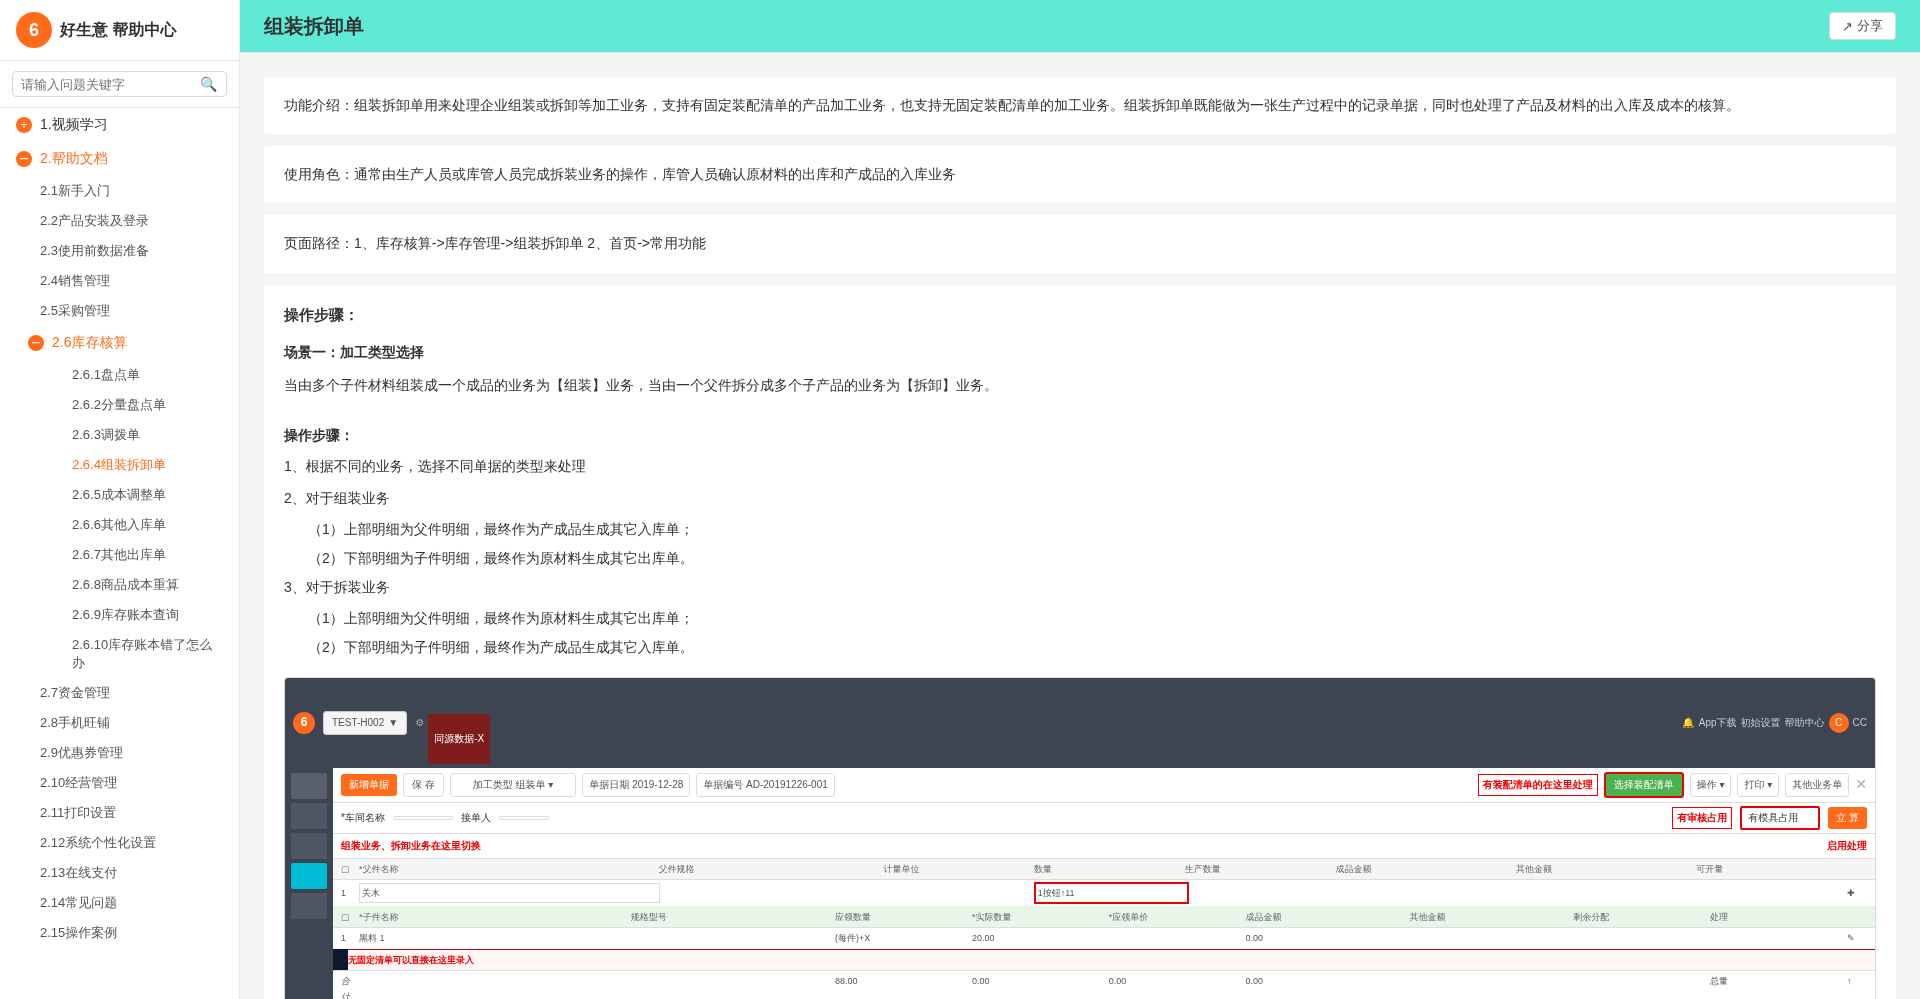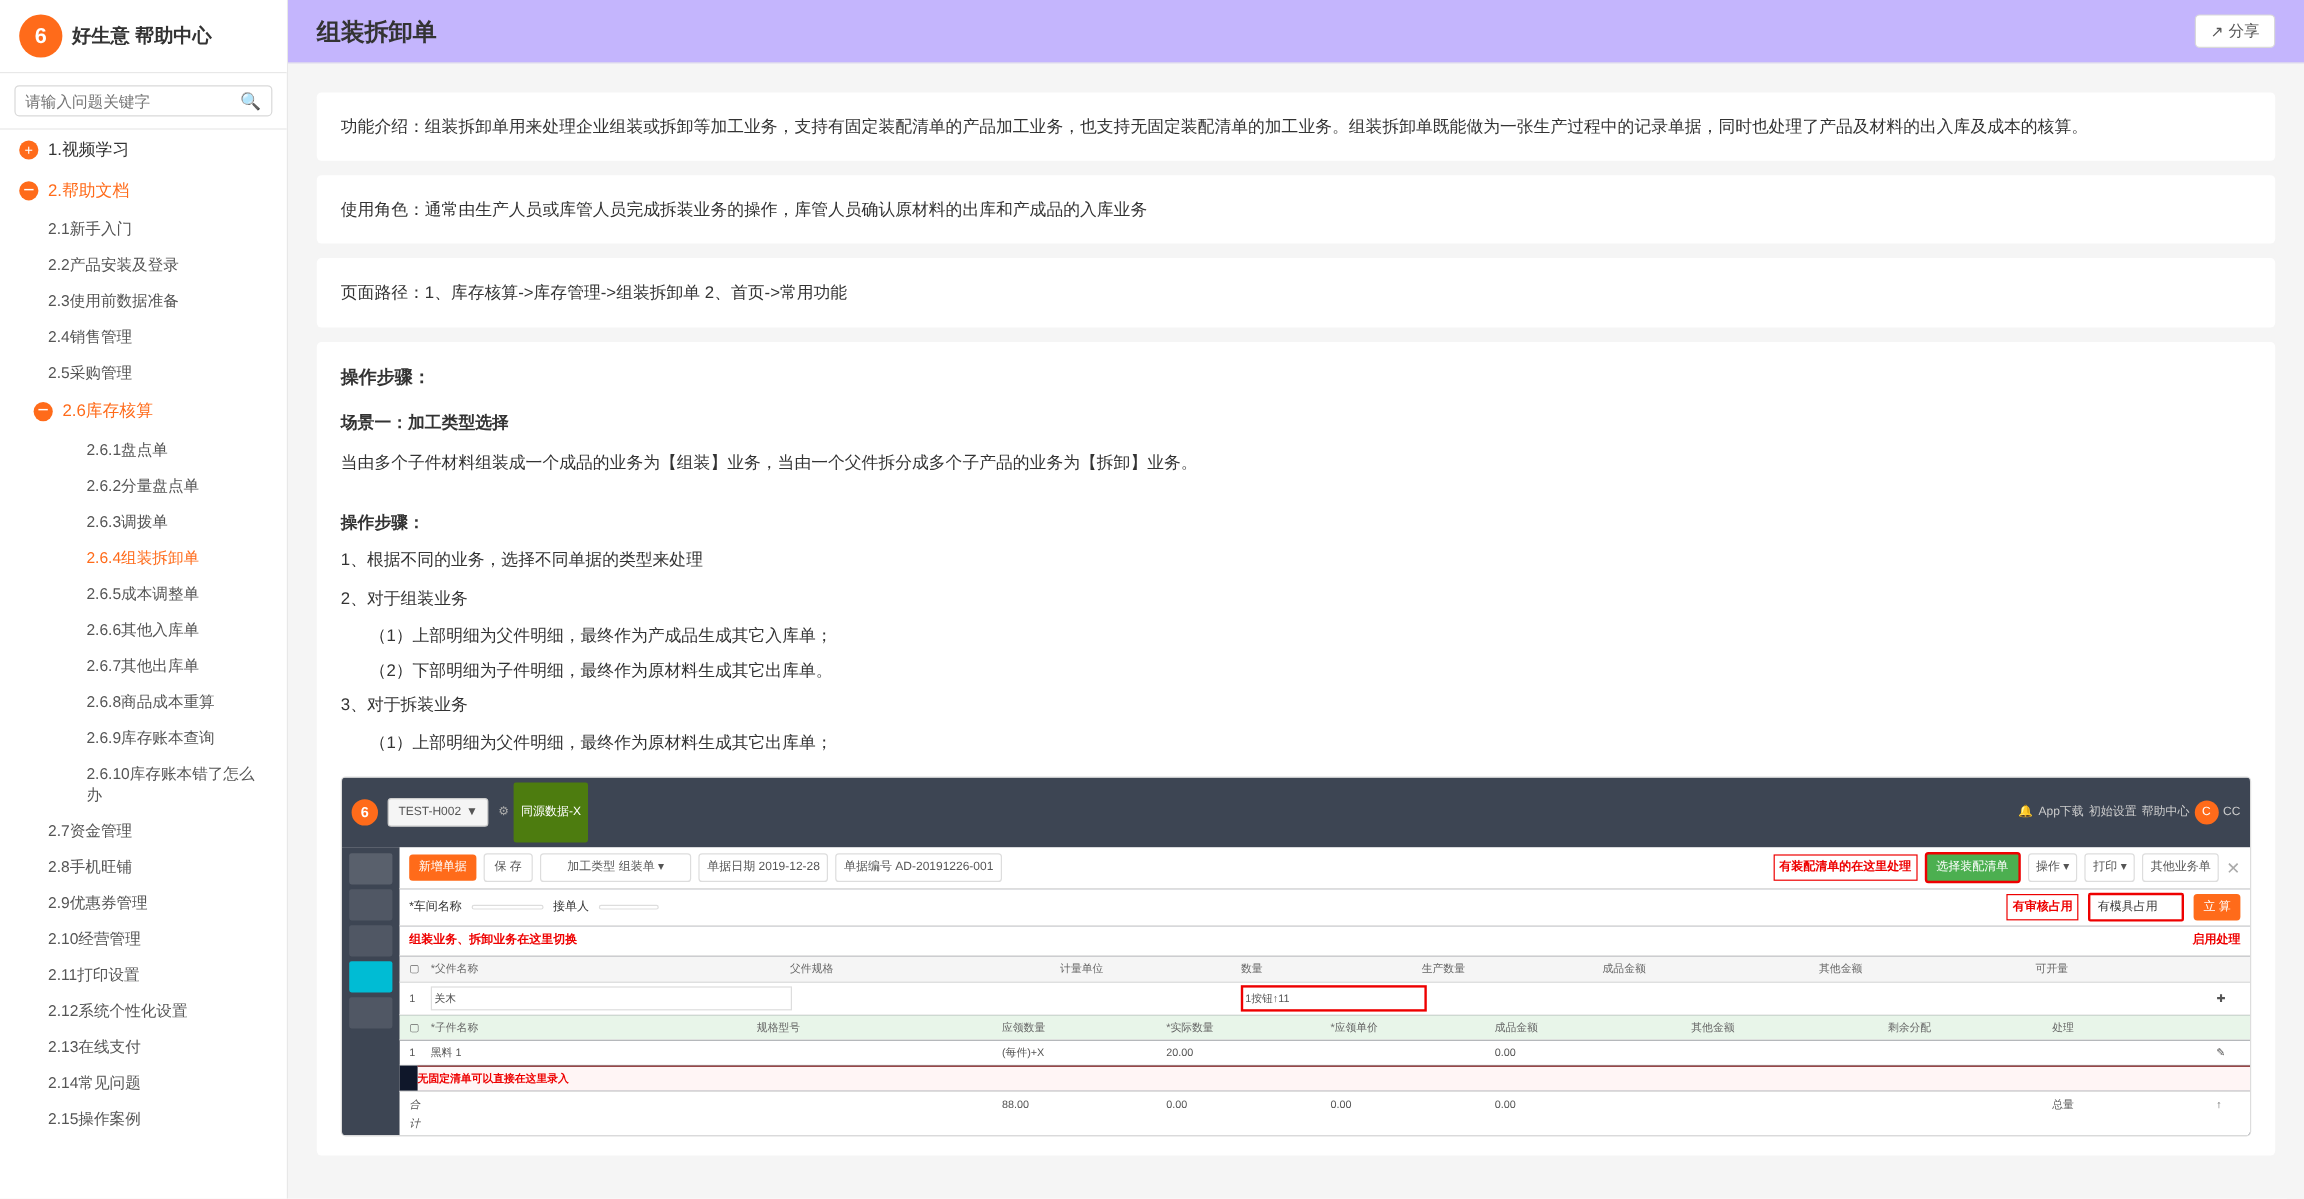--- a/index.html
+++ b/index.html
@@ -111,21 +111,21 @@
       flex: 1;
       display: flex;
       flex-direction: column;
       overflow: hidden;
     }
     #topbar {
       display: flex;
       align-items: center;
       justify-content: space-between;
       padding: 12px 24px;
-      background: #c4b5fd;
+      background: #5eead4;
       border-bottom: 1px solid #e8e8e8;
     }
     #page-title {
       font-size: 20px;
       font-weight: bold;
       color: #333;
     }
     .share-btn {
       display: flex;
       align-items: center;
@@ -282,34 +282,35 @@
       <p>当由多个子件材料组装成一个成品的业务为【组装】业务，当由一个父件拆分成多个子产品的业务为【拆卸】业务。</p>
       <br>
       <div style="font-weight:bold;margin-bottom:6px;">操作步骤：</div>
       
       <p class="step-item">1、根据不同的业务，选择不同单据的类型来处理</p>
       <p class="step-item">2、对于组装业务</p>
       <p class="sub-step">（1）上部明细为父件明细，最终作为产成品生成其它入库单；</p>
       <p class="sub-step">（2）下部明细为子件明细，最终作为原材料生成其它出库单。</p>
       <p class="step-item">3、对于拆装业务</p>
       <p class="sub-step">（1）上部明细为父件明细，最终作为原材料生成其它出库单；</p>
+      <p class="sub-step">（2）下部明细为子件明细，最终作为产成品生成其它入库单。</p>
 
       
       <div class="screenshot-container" style="margin-top:16px; position:relative;">
         <div class="full-screenshot">
 
           <div style="background:#3d4553; display:flex; align-items:center; padding:4px 8px; gap:8px;">
             <div class="fake-app-logo">6</div>
             <div style="display:flex; align-items:center; background:#f5f5f5; border:1px solid #ccc; border-radius:3px; padding:2px 8px; font-size:10px; color:#555; flex:0 0 auto; gap:4px;">
               <span>TEST-H002</span>
               <span>▼</span>
             </div>
             <div style="display:flex; gap:4px; align-items:center; font-size:10px;">
               <span style="color:#aaa;">⚙</span>
-              <span style="background:#4d7c0f; color:#fff; padding:16px 6px; border-radius:2px; font-size:10px;">同源数据-X</span>
+              <span style="background:#7f1d1d; color:#fff; padding:16px 6px; border-radius:2px; font-size:10px;margin-top:32px;">同源数据-X</span>
             </div>
             <div style="flex:1;"></div>
             <div style="display:flex; gap:4px; font-size:10px; color:#ccc; align-items:center;">
               <span>🔔</span>
               <span>App下载</span>
               <span>初始设置</span>
               <span>帮助中心</span>
               <div style="width:20px; height:20px; border-radius:50%; background:#ff6b1a; display:flex; align-items:center; justify-content:center; color:#fff; font-size:10px;">C</div>
               <span>CC</span>
             </div>

